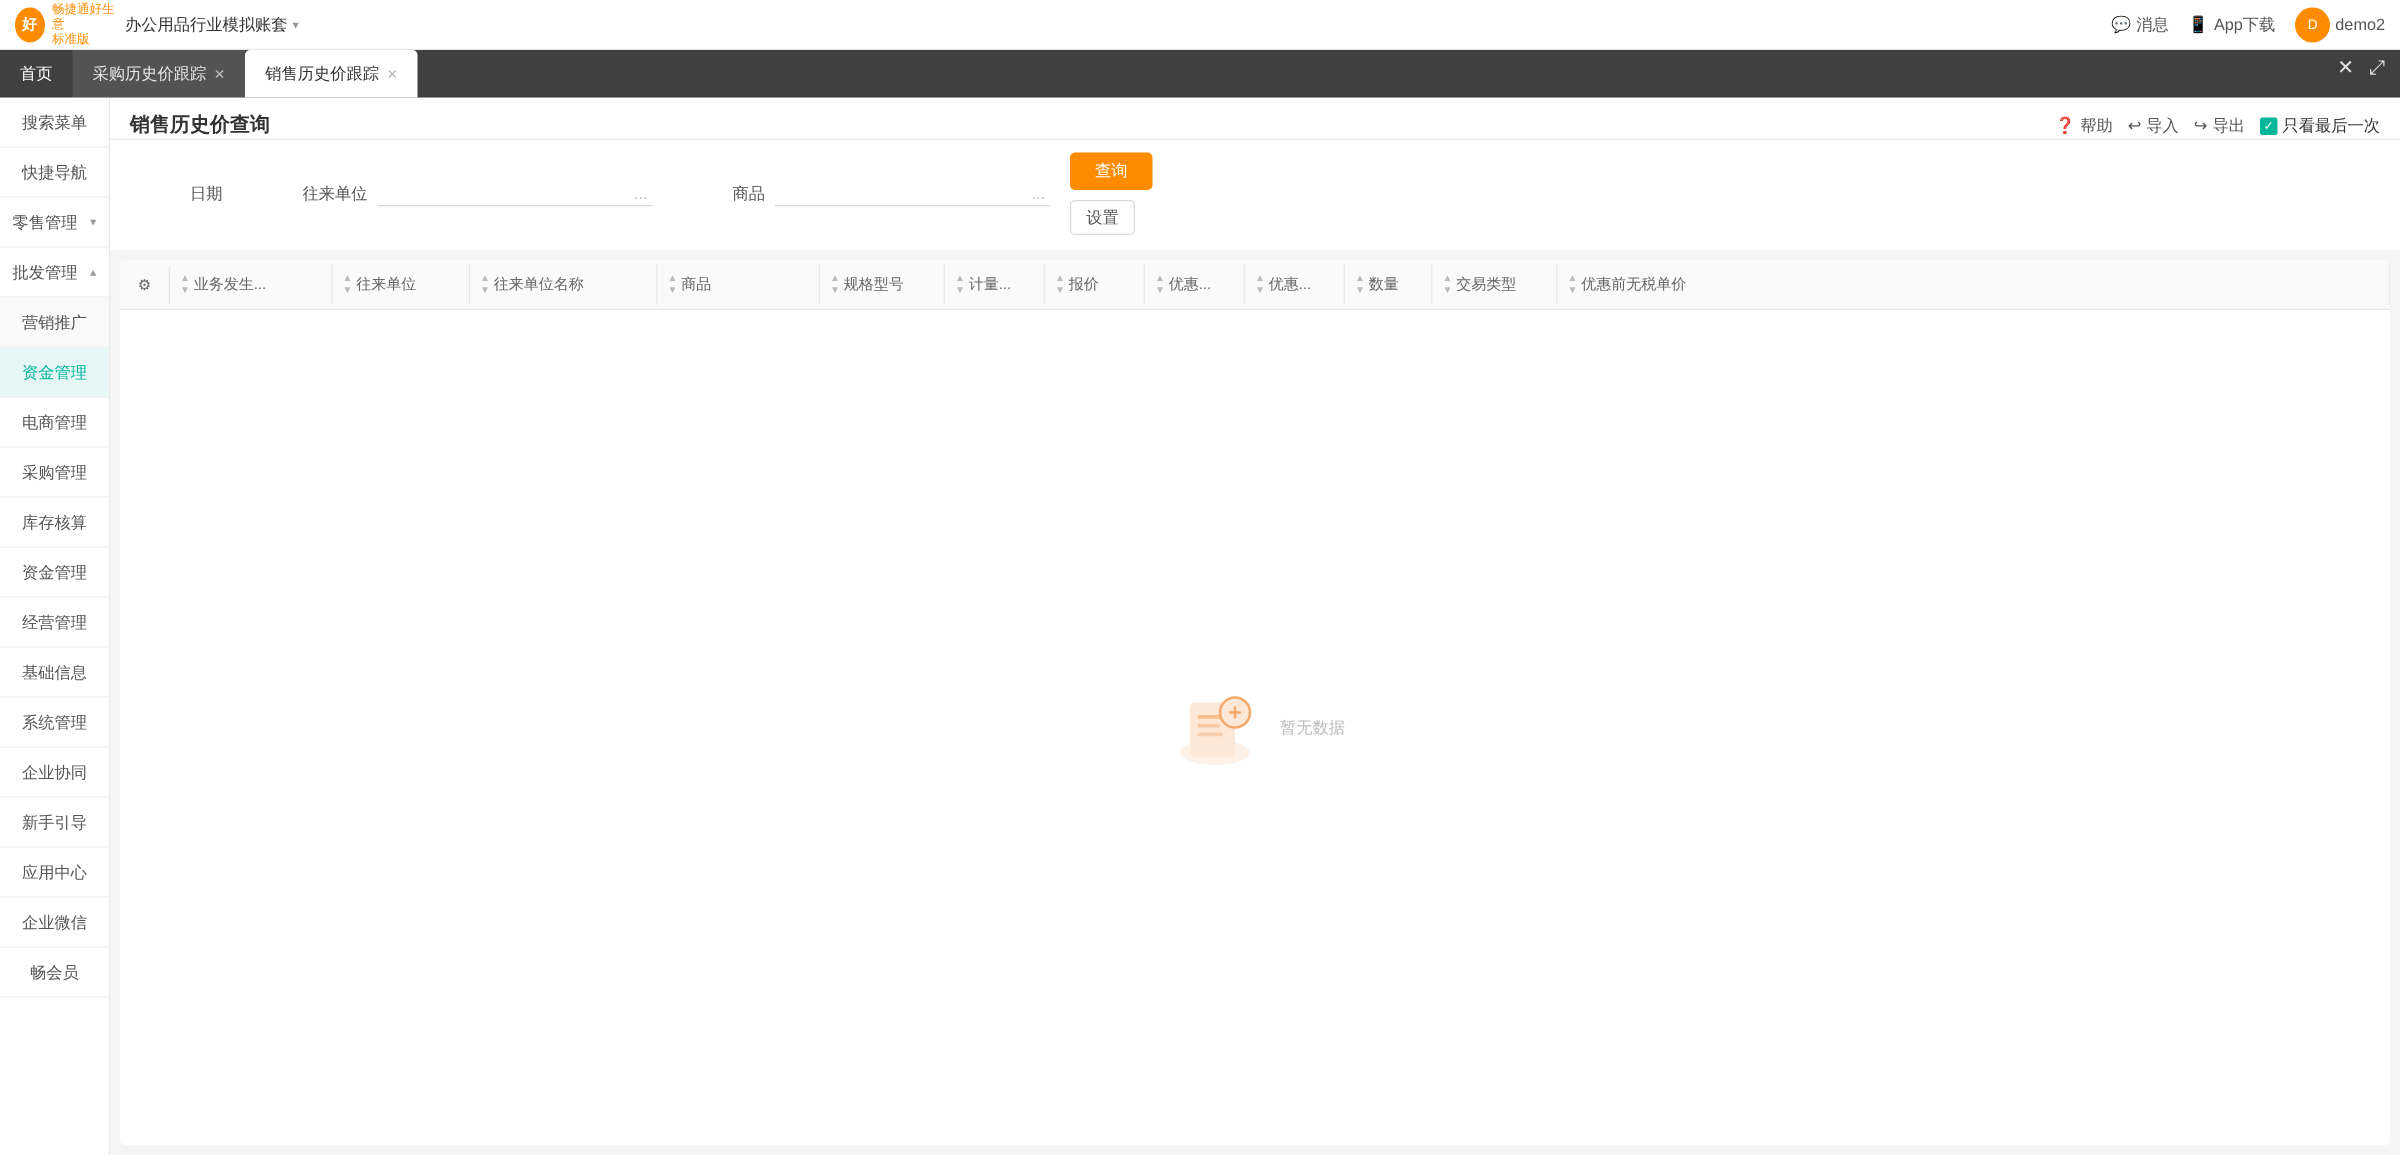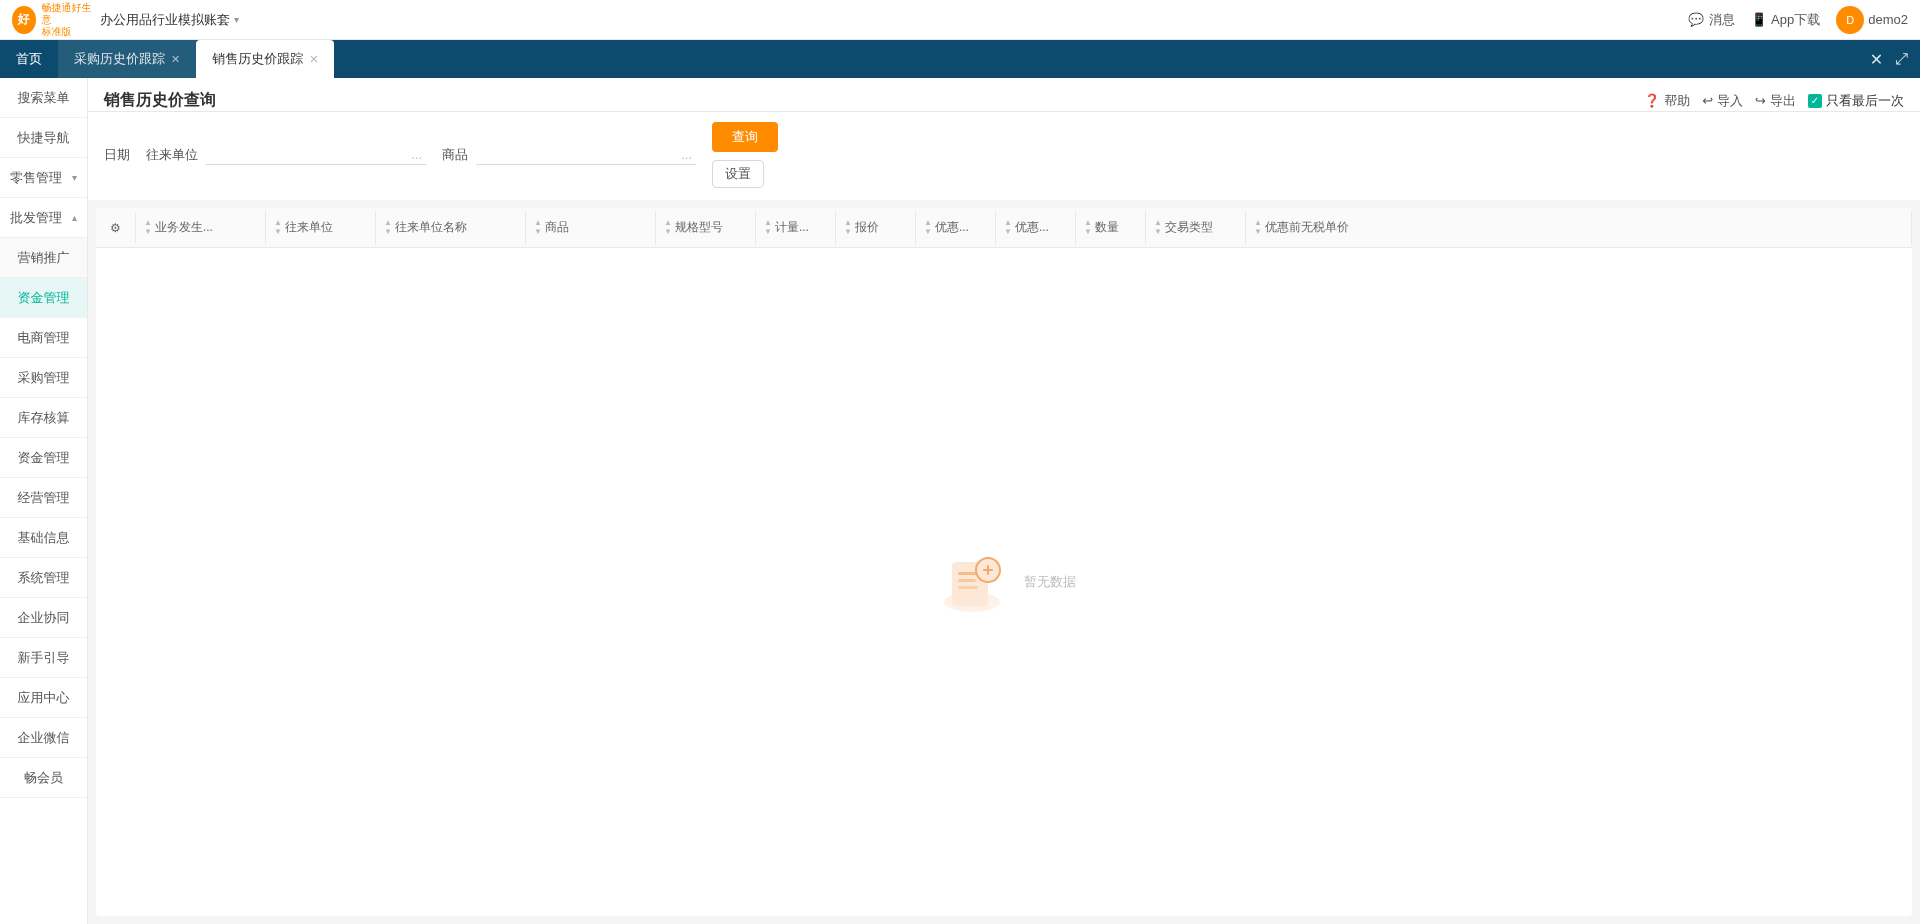--- a/index.html
+++ b/index.html
@@ -11,21 +11,21 @@
     .logo-area { display: flex; align-items: center; gap: 6px; width: 80px; }
     .logo-icon { width: 28px; height: 28px; background: #ff8c00; border-radius: 50%; display: flex; align-items: center; justify-content: center; color: #fff; font-size: 12px; font-weight: bold; }
     .logo-text { font-size: 11px; color: #ff8c00; line-height: 1.2; }
     .workspace-selector { display: flex; align-items: center; gap: 4px; font-size: 13px; color: #333; cursor: pointer; }
     .workspace-selector .chevron { color: #999; font-size: 10px; }
     .top-bar-right { display: flex; align-items: center; gap: 16px; }
     .top-bar-action { display: flex; align-items: center; gap: 4px; color: #555; font-size: 13px; cursor: pointer; }
     .user-avatar { width: 28px; height: 28px; border-radius: 50%; background: #ff8c00; display: flex; align-items: center; justify-content: center; color: #fff; font-size: 11px; }
 
     
-    .tab-bar { height: 38px; background: #0c4a6e; display: flex; align-items: center; padding: 0 0; flex-shrink: 0; position: relative; font-family: Liberation Serif, serif; }
+    .tab-bar { height: 38px; background: #404040; display: flex; align-items: flex-start; padding: 0 0; flex-shrink: 0; position: relative; font-family: Liberation Serif, serif; }
     .tab { height: 38px; display: flex; align-items: center; padding: 0 16px; font-size: 13px; cursor: pointer; position: relative; gap: 6px; }
     .tab-home { color: #fff; background: transparent; }
     .tab-inactive { color: rgba(255,255,255,0.85); background: rgba(255,255,255,0.1); }
     .tab-active { color: #333; background: #fff; border-radius: 4px 4px 0 0; }
     .tab-close { font-size: 11px; color: inherit; opacity: 0.7; cursor: pointer; }
     .tab-active .tab-close { color: #999; }
     .tab-bar-actions { margin-left: auto; display: flex; align-items: center; gap: 4px; padding-right: 8px; }
     .tab-bar-btn { color: rgba(255,255,255,0.85); font-size: 16px; cursor: pointer; padding: 4px; }
 
     
@@ -46,21 +46,21 @@
     .page-header { background: #fff; padding: 12px 16px 0; border-bottom: 1px solid #e8e8e8; flex-shrink: 0; }
     .page-title-row { display: flex; align-items: center; justify-content: space-between; }
     .page-title { font-size: 16px; font-weight: 600; color: #333; }
     .page-actions { display: flex; align-items: center; gap: 12px; }
     .page-action-btn { display: flex; align-items: center; gap: 4px; font-size: 13px; color: #555; cursor: pointer; }
     .checkbox-label { display: flex; align-items: center; gap: 4px; font-size: 13px; color: #333; }
     .checkbox-green { width: 14px; height: 14px; background: #00b69b; border-radius: 2px; display: flex; align-items: center; justify-content: center; color: #fff; font-size: 10px; }
 
     
     .filter-bar { background: #fff; padding: 10px 16px 12px; display: flex; align-items: center; gap: 16px; flex-wrap: wrap; flex-shrink: 0; }
-    .filter-group { display: flex; align-items: center; gap: 8px; }
+    .filter-group { display: flex; align-items: center; gap: 8px; margin-left: 48px; }
     .filter-label { font-size: 13px; color: #555; flex-shrink: 0; }
     .date-pills { display: flex; align-items: center; gap: 4px; }
     .date-pill { padding: 2px 8px; border-radius: 12px; font-size: 12px; cursor: pointer; color: #555; }
     .date-pill.active { background: #00b69b; color: #fff; }
     .date-range { font-size: 12px; color: #999; margin-top: 2px; }
     .filter-input-area { display: flex; align-items: center; gap: 4px; min-width: 200px; border-bottom: 1px solid #d9d9d9; padding: 2px 4px; }
     .filter-input-placeholder { font-size: 13px; color: #bbb; flex: 1; }
     .filter-dots { color: #bbb; font-size: 13px; cursor: pointer; }
     .query-btn { background: #ff8c00; color: #fff; border: none; padding: 6px 20px; border-radius: 4px; font-size: 13px; cursor: pointer; }
     .settings-btn { border: 1px solid #d9d9d9; background: #fff; color: #555; padding: 4px 12px; border-radius: 4px; font-size: 13px; cursor: pointer; display: block; margin-top: 4px; }

